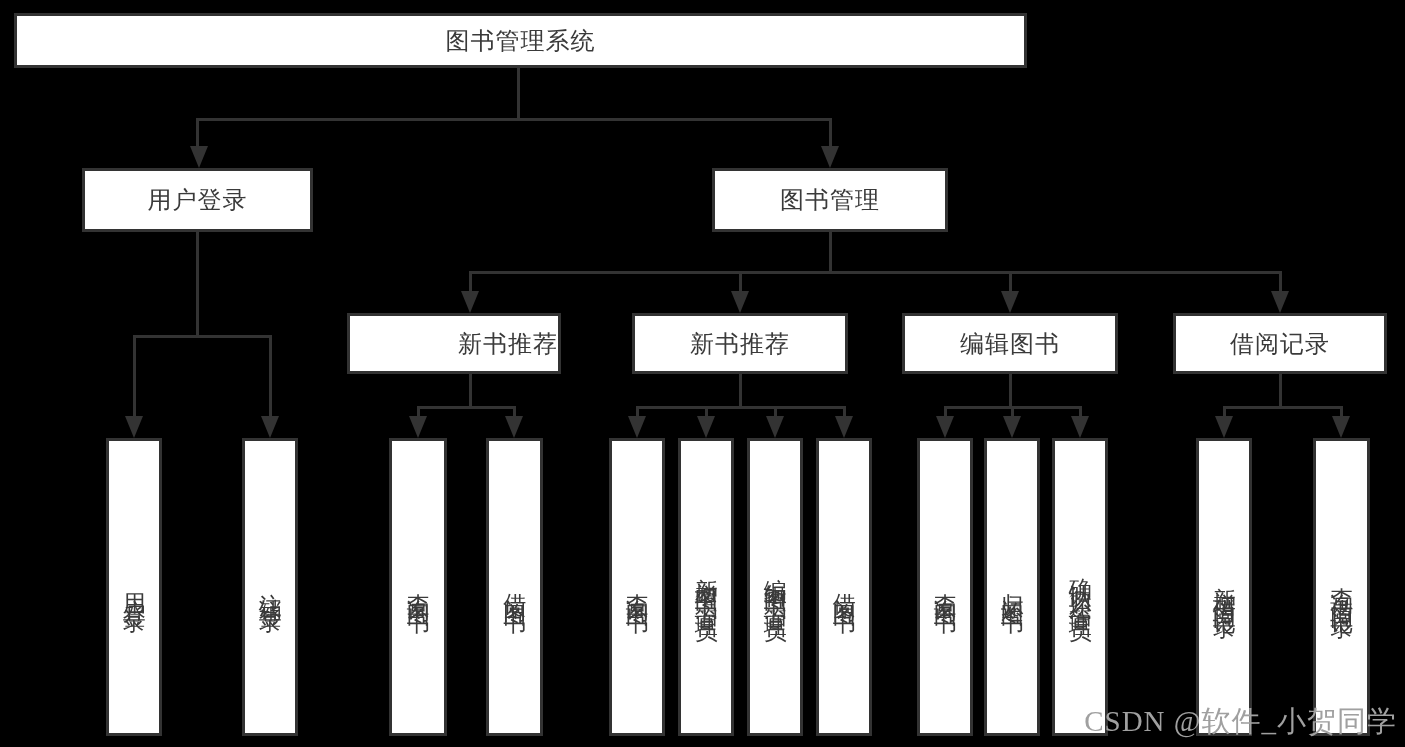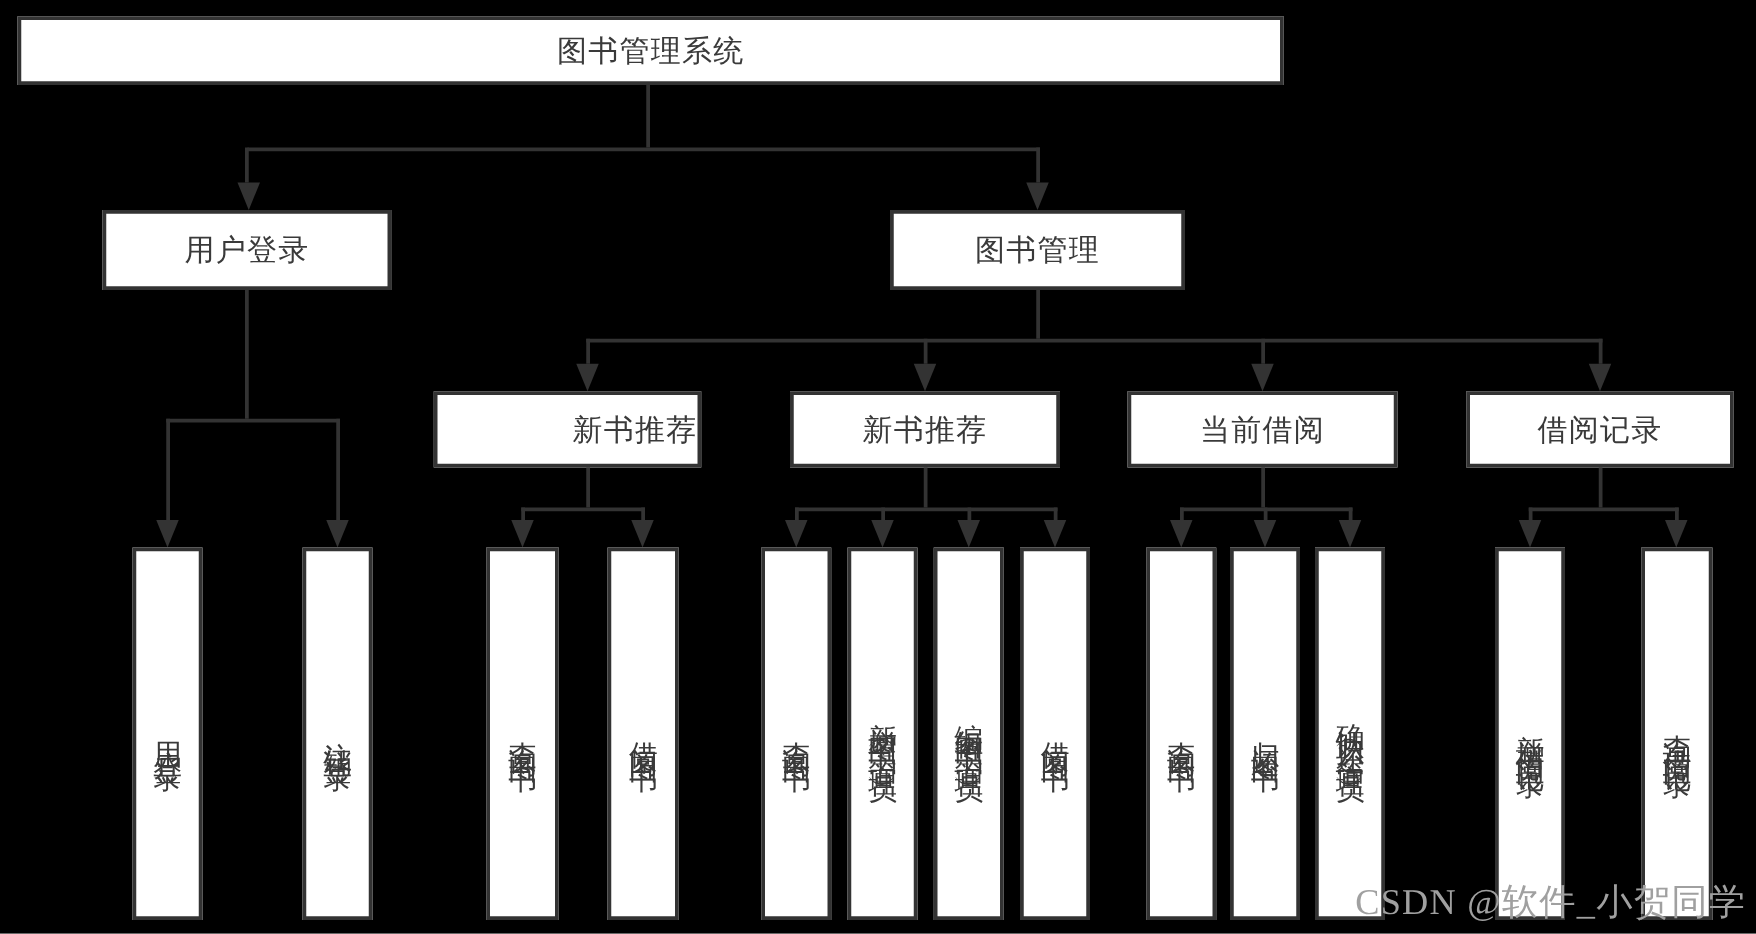--- a/index.html
+++ b/index.html
@@ -93,21 +93,21 @@
   <div class="vline" style="left:1278.5px;top:271px;height:20px;"></div>
   <div class="arrow" style="left:1271px;top:291px;"></div>
 
   <div class="box" style="left:347px;top:313px;width:214px;height:61px;justify-content:flex-end;">
     <span>新书推荐</span>
   </div>
   <div class="box" style="left:632px;top:313px;width:216px;height:61px;">
     <span>新书推荐</span>
   </div>
   <div class="box" style="left:902px;top:313px;width:216px;height:61px;">
-    <span>当前借阅</span>
+    <span>编辑图书</span>
   </div>
   <div class="box" style="left:1173px;top:313px;width:214px;height:61px;">
     <span>借阅记录</span>
   </div>
 
   <div class="vline" style="left:468.5px;top:374px;height:32px;"></div>
   <div class="hline" style="left:416.5px;top:406px;width:99px;"></div>
   <div class="vline" style="left:416.5px;top:406px;height:10px;"></div>
   <div class="arrow" style="left:409px;top:416px;"></div>
   <div class="vline" style="left:512.5px;top:406px;height:10px;"></div>

